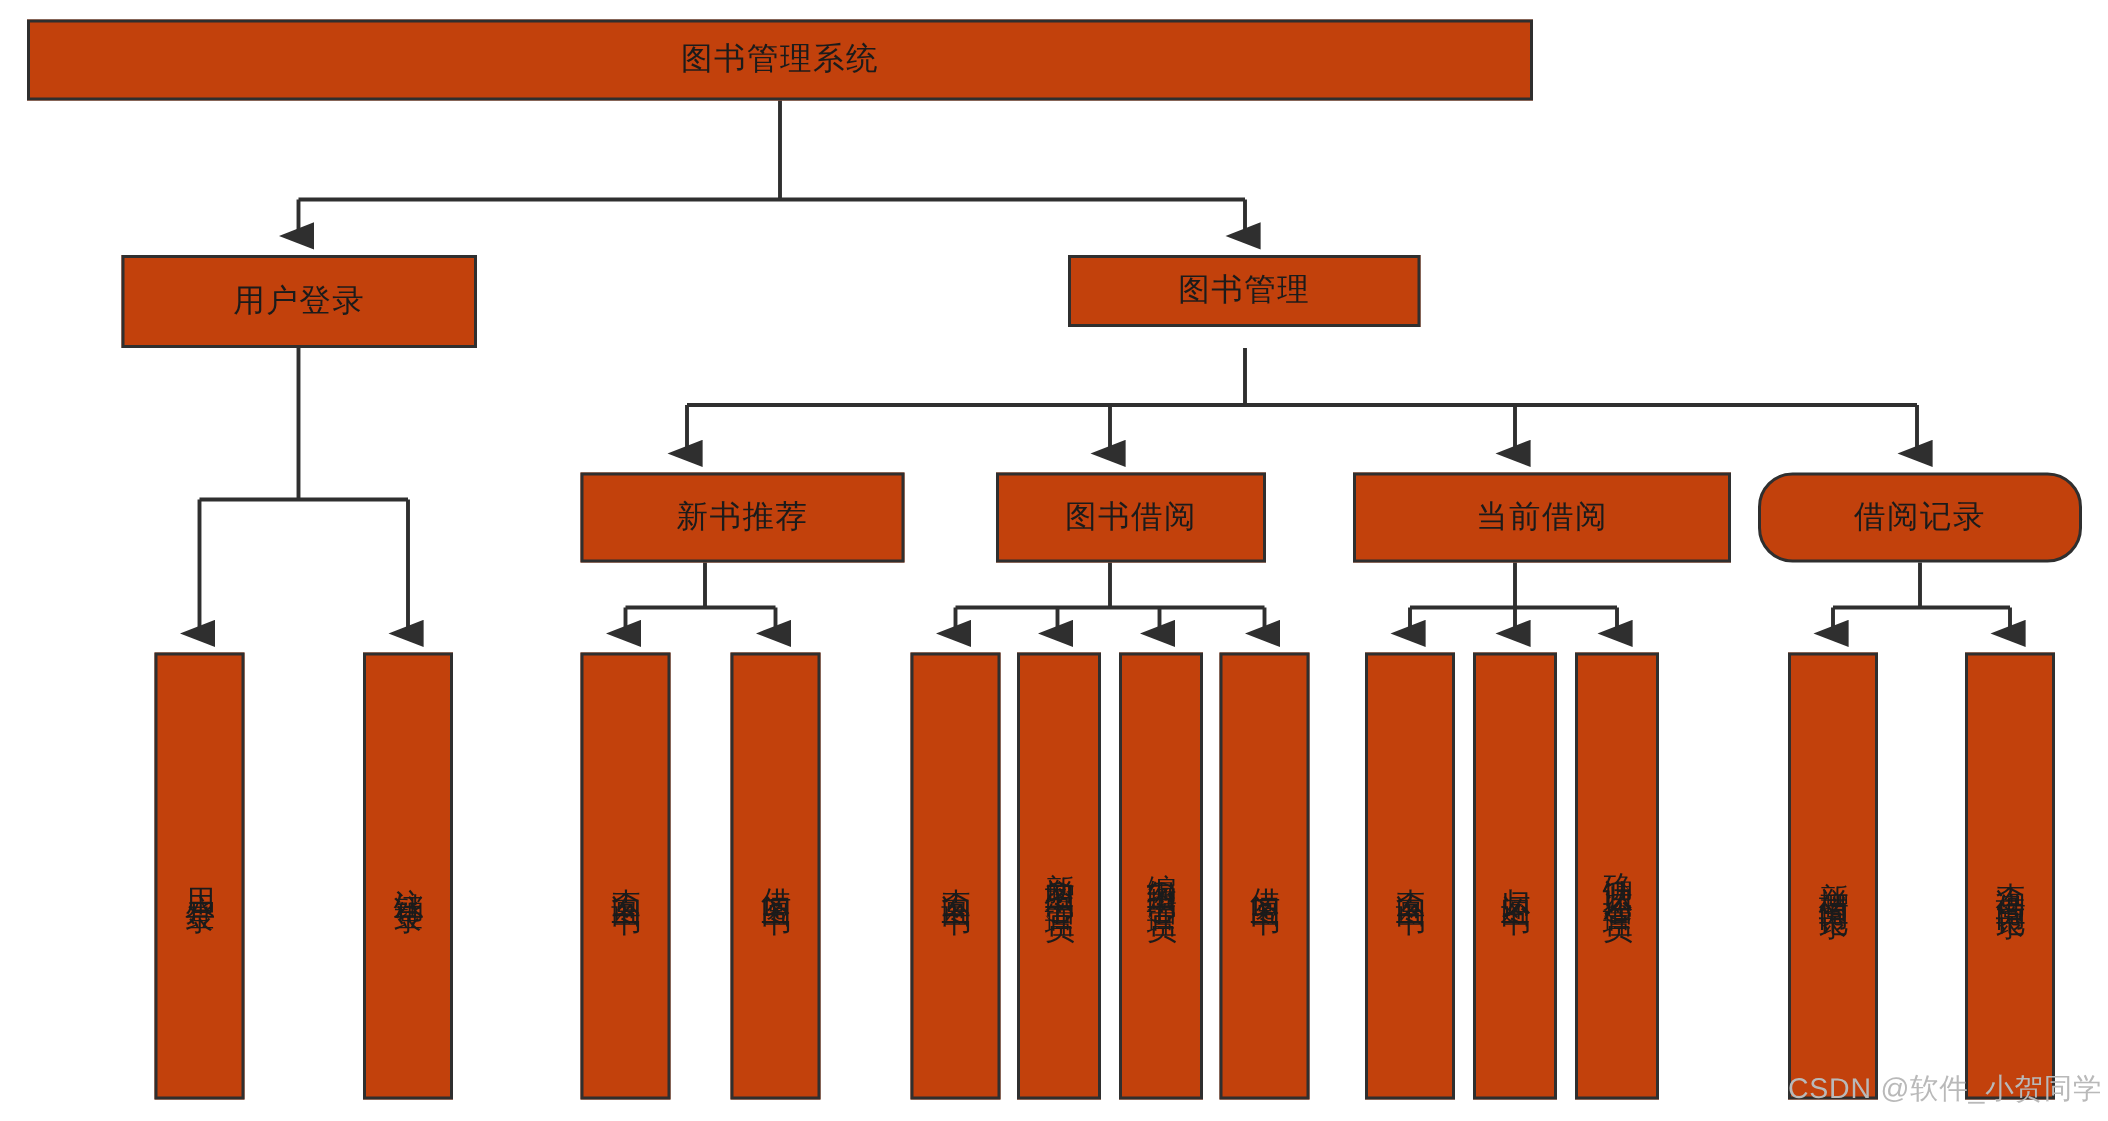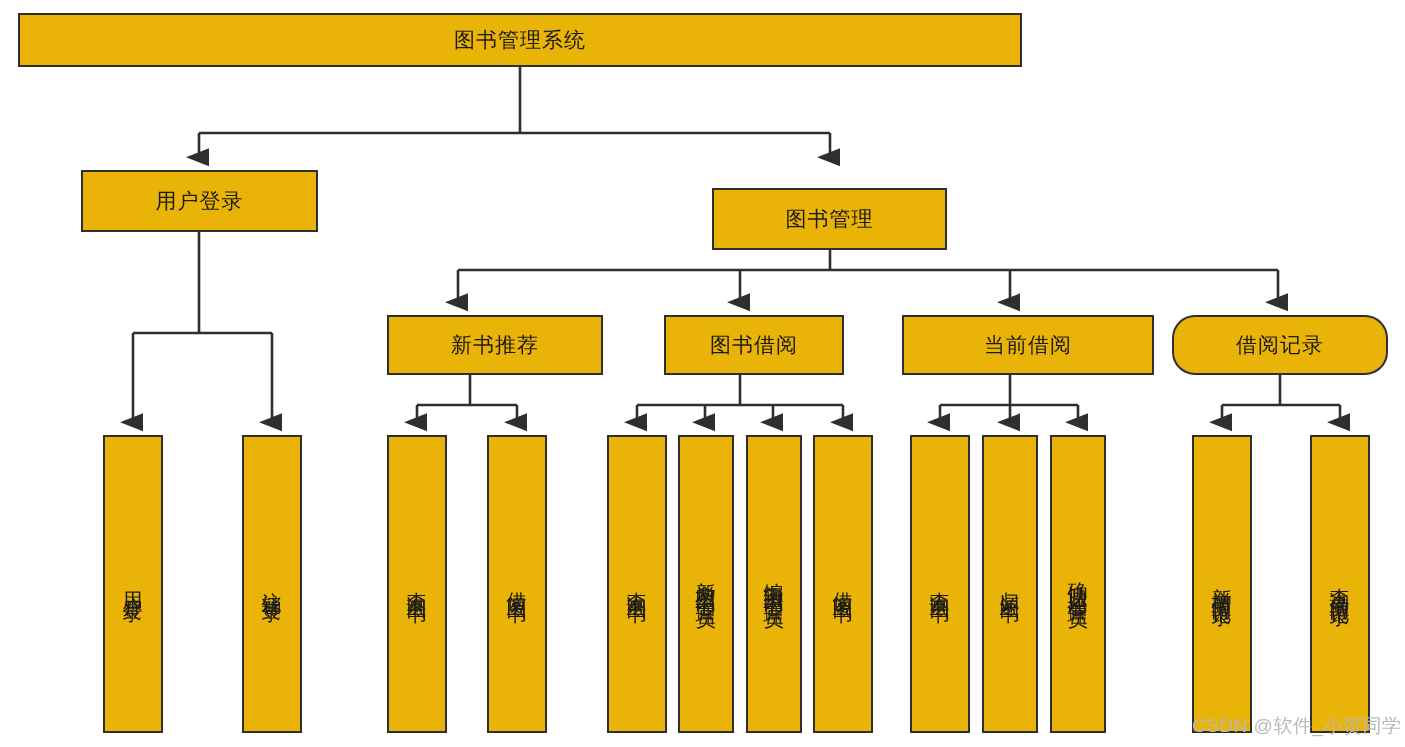--- a/index.html
+++ b/index.html
@@ -5,21 +5,21 @@
 <style>
   html,body{margin:0;padding:0;background:#ffffff;}
   body{
     font-family:"Liberation Sans","DejaVu Sans",sans-serif;
     width:1405px;height:747px;overflow:hidden;position:relative;
   }
   #diagram{position:absolute;left:0;top:0;width:1405px;height:747px;}
   .node{
     position:absolute;
     box-sizing:border-box;
-    background:#eab308;
+    background:#c2410c;
     border:2px solid #2f2f2f;
     display:flex;
     align-items:center;
     justify-content:center;
     color:#1b1b1b;
   }
   .node .label{
     font-size:21px;
     line-height:1.15;
     letter-spacing:1px;
@@ -104,21 +104,21 @@
     </g>
   </svg>
 
   <div class="node h-node" style="left:18px;top:13px;width:1004px;height:54px;">
     <span class="label">图书管理系统</span>
   </div>
 
   <div class="node h-node" style="left:81px;top:170px;width:237px;height:62px;">
     <span class="label">用户登录</span>
   </div>
-  <div class="node h-node" style="left:712px;top:188px;width:235px;height:62px;">
+  <div class="node h-node" style="left:712px;top:170px;width:235px;height:48px;">
     <span class="label">图书管理</span>
   </div>
 
   <div class="node h-node" style="left:362px;top:315px;width:216px;height:60px;margin-left:25px;">
     <span class="label">新书推荐</span>
   </div>
   <div class="node h-node" style="left:664px;top:315px;width:180px;height:60px;">
     <span class="label">图书借阅</span>
   </div>
   <div class="node h-node" style="left:902px;top:315px;width:252px;height:60px;">

